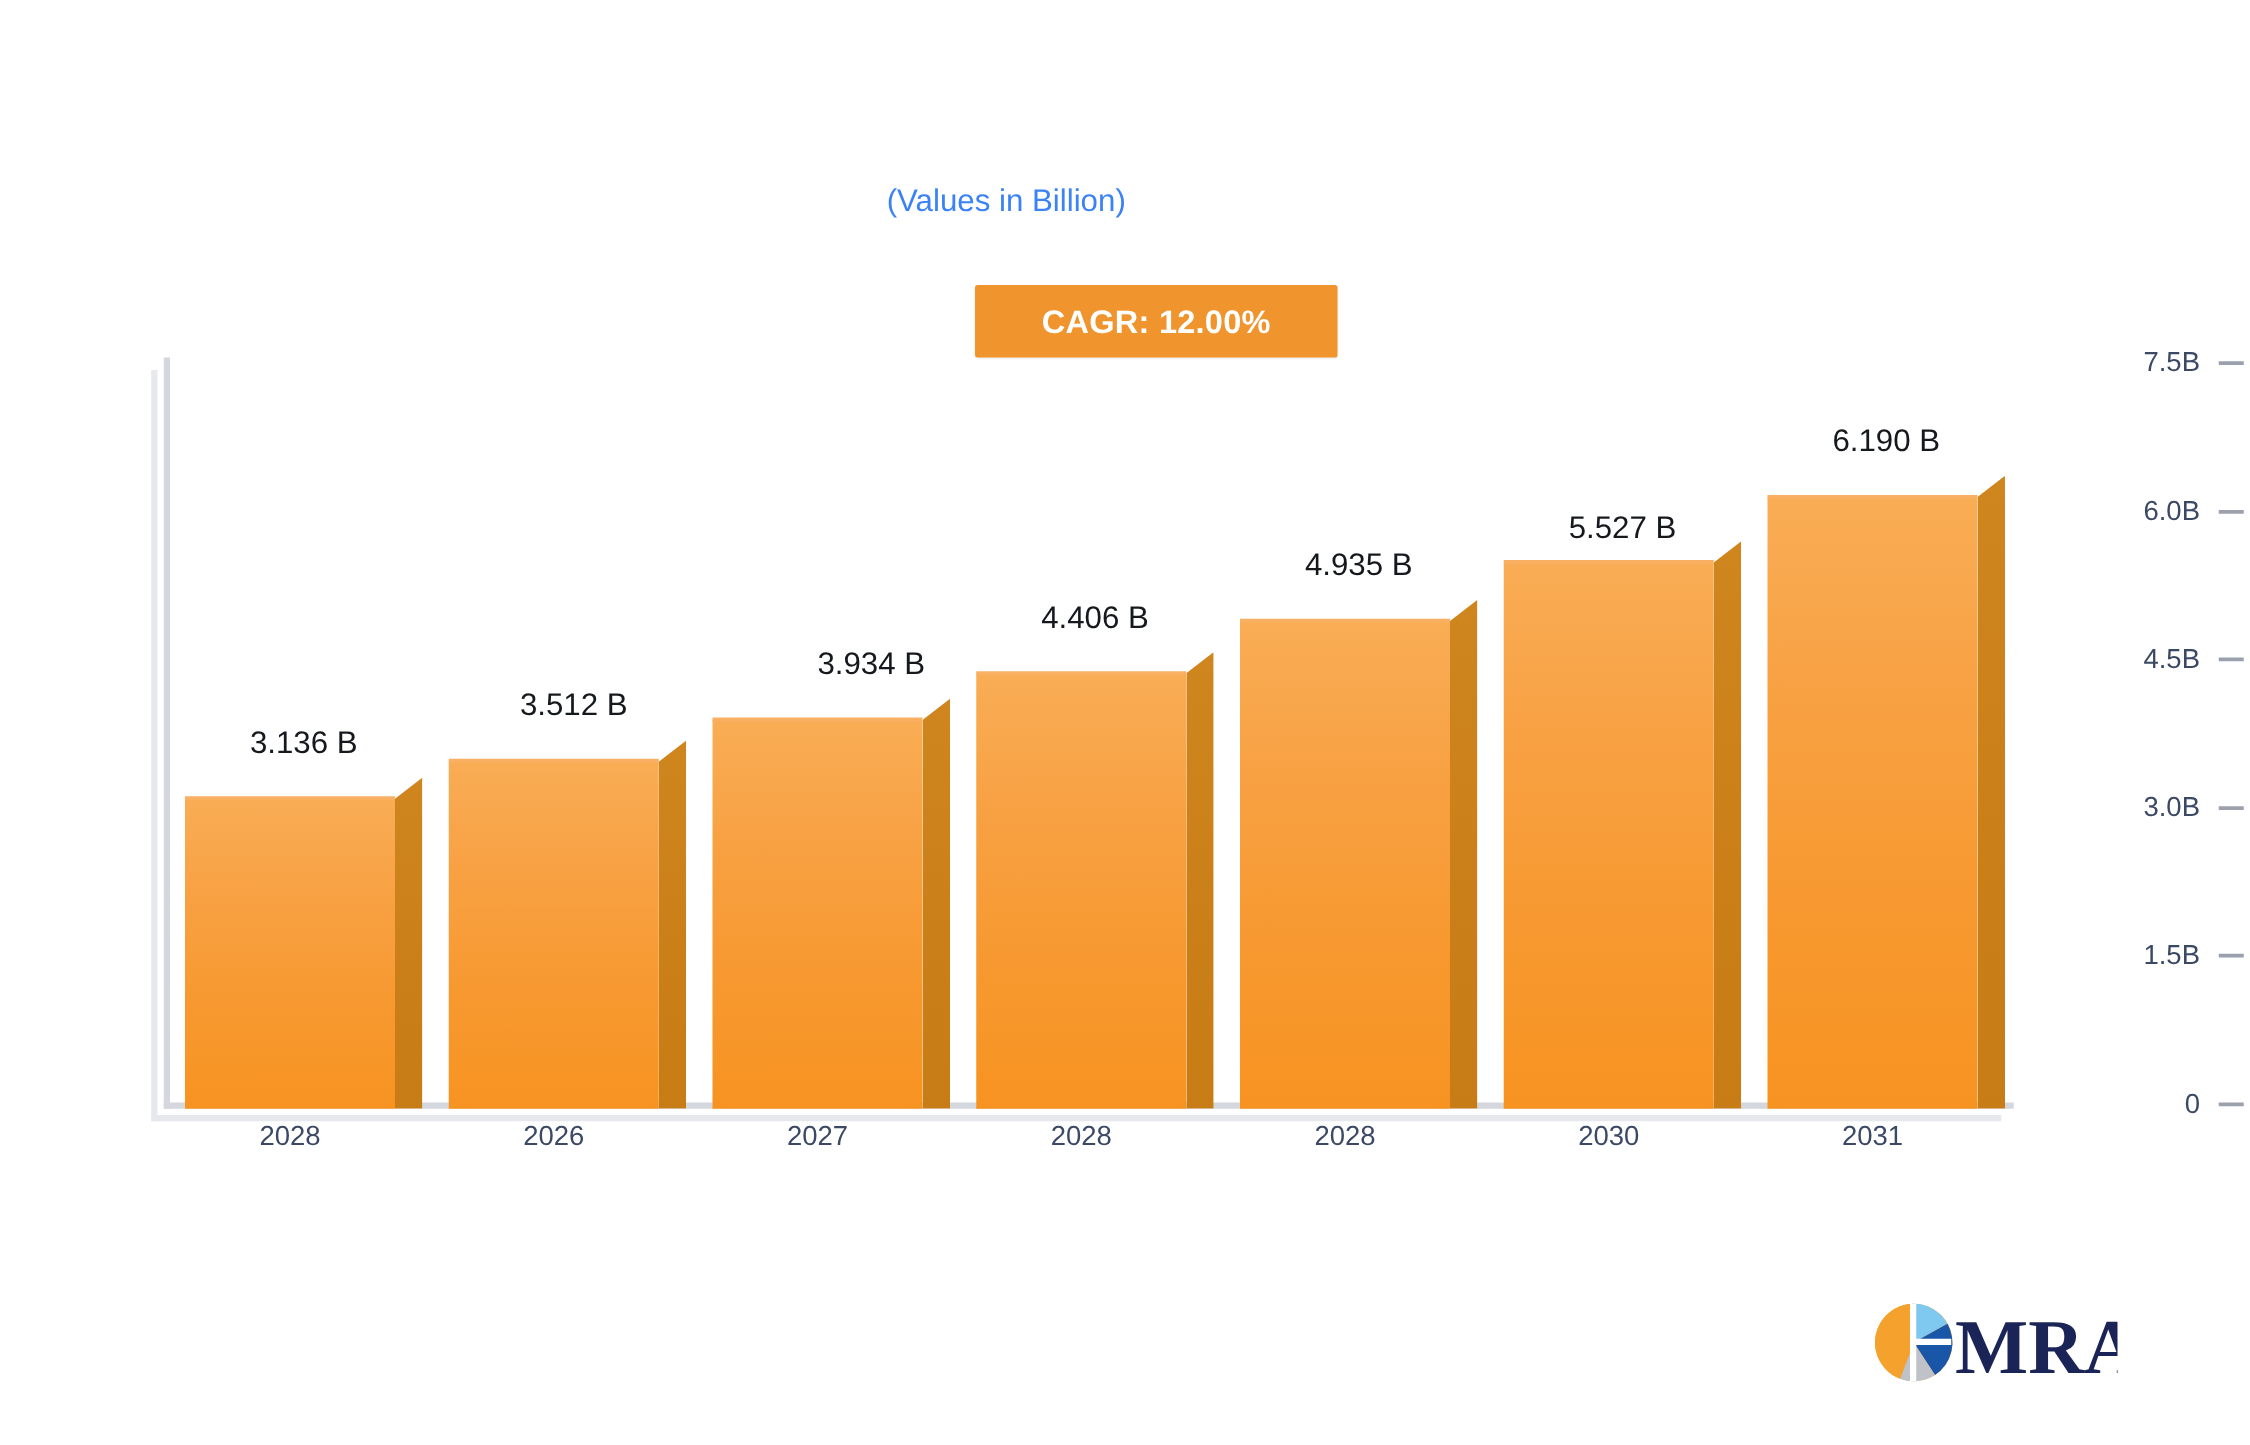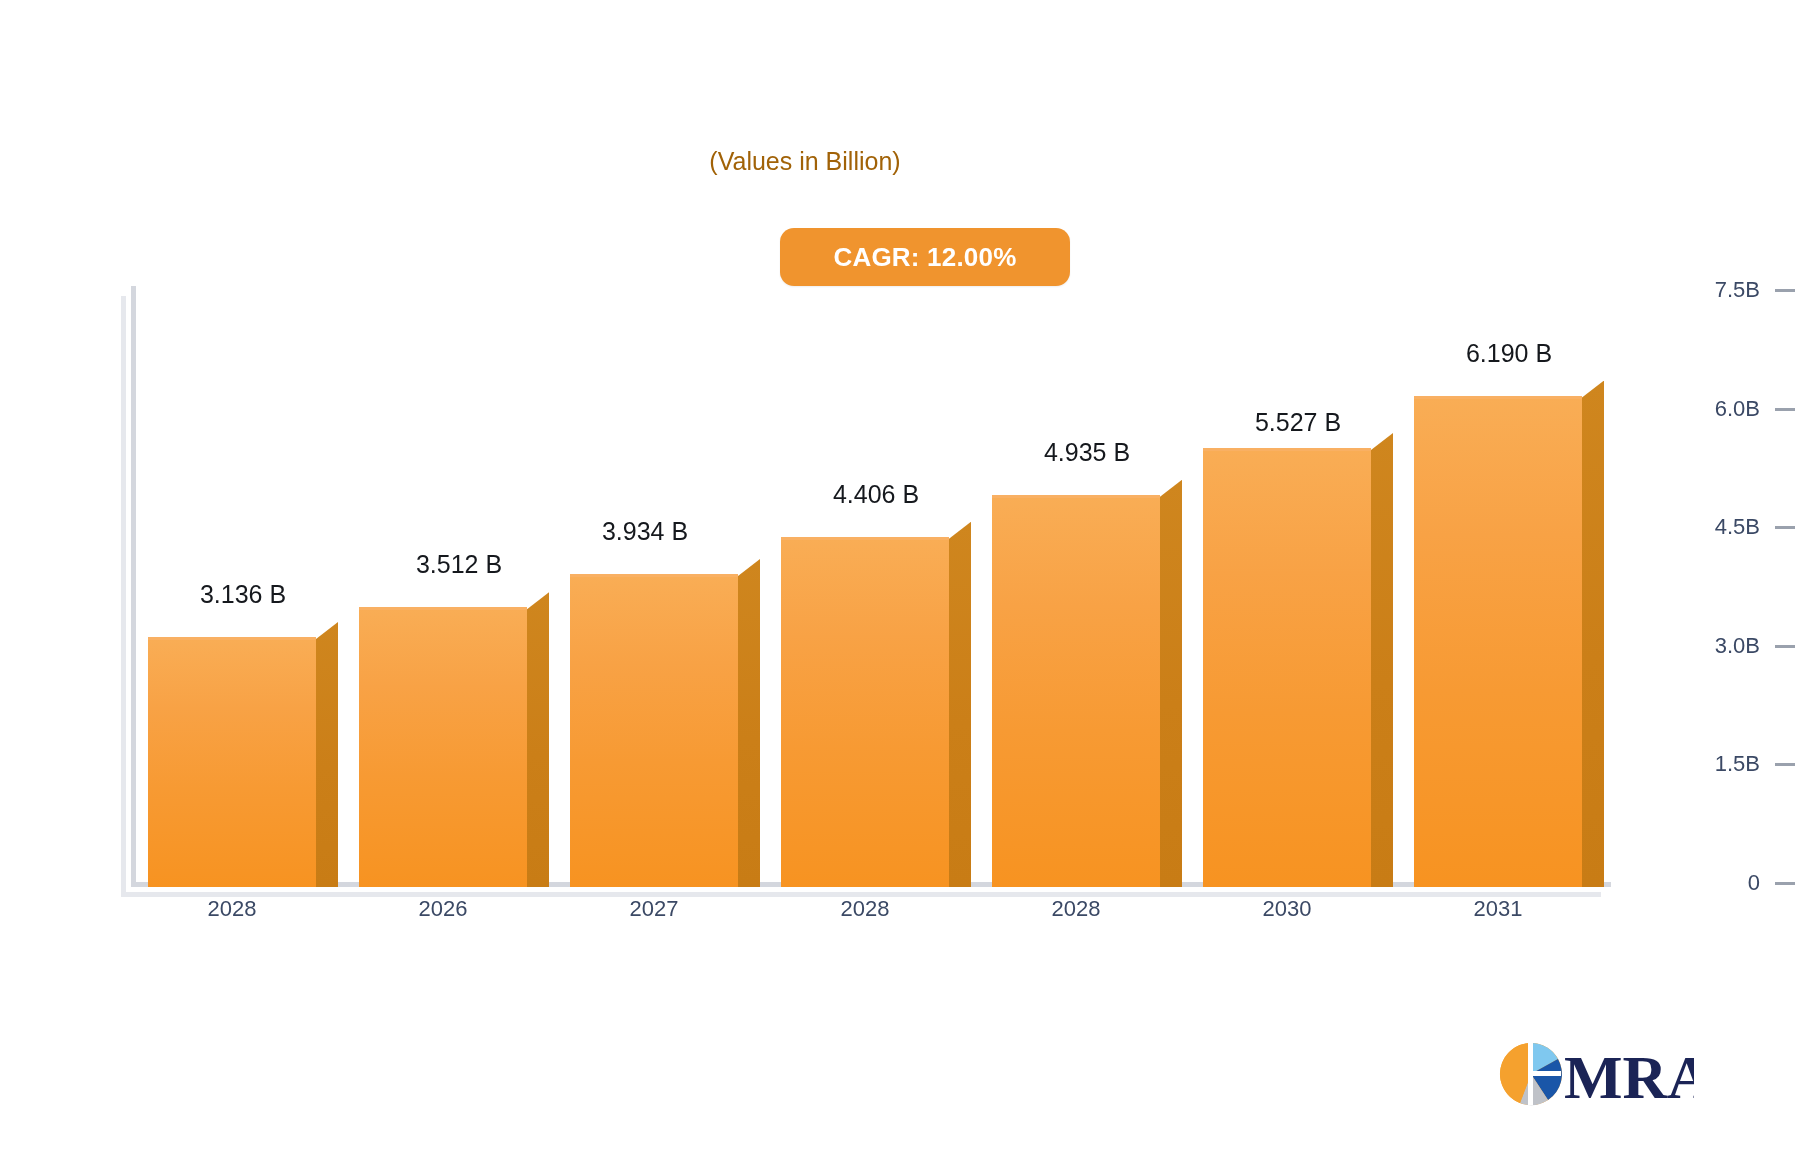--- a/index.html
+++ b/index.html
@@ -34,32 +34,32 @@
     white-space: nowrap;
   }
   #chart-subtitle {
     position: absolute;
     left: 0;
     top: 147px;
     width: 1610px;
     text-align: center;
     font-size: 25px;
     font-weight: normal;
-    color: #a16207;
+    color: #3b82f6;
     white-space: nowrap;
   }
 
   
   #cagr-badge {
     position: absolute;
     left: 780px;
     top: 228px;
     width: 290px;
     height: 58px;
-    border-radius: 14px;
+    border-radius: 2px;
     background: #f0942e;
     color: #ffffff;
     font-size: 26px;
     font-weight: bold;
     display: flex;
     align-items: center;
     justify-content: center;
     box-shadow: 0 1px 2px rgba(0,0,0,0.07);
     letter-spacing: 0.2px;
   }
@@ -244,21 +244,21 @@
           <div class="bar-side" style="left: 168px; height: 294.682px;"></div>
           <div class="bar-front" style="width: 168px; height: 277.682px;"></div>
           <div class="bar-top" style="left: 0px; top: 15px; width: 168px; height: 3px;"></div>
         </div>
         <div class="bar-value" style="left: 334px; top: 550.318px; width: 250px;">3.512 B</div>
         <div class="bar-group" style="left: 570px; top: 558.952px; width: 190px; height: 328.048px;">
           <div class="bar-side" style="left: 168px; height: 328.048px;"></div>
           <div class="bar-front" style="width: 168px; height: 311.048px;"></div>
           <div class="bar-top" style="left: 0px; top: 15px; width: 168px; height: 3px;"></div>
         </div>
-        <div class="bar-value" style="left: 520px; top: 516.952px; width: 250px;">3.934 B</div>
+        <div class="bar-value" style="left: 572px; top: 516.952px; width: 250px;">3.934 B</div>
         <div class="bar-group" style="left: 781px; top: 521.632px; width: 190px; height: 365.368px;">
           <div class="bar-side" style="left: 168px; height: 365.368px;"></div>
           <div class="bar-front" style="width: 168px; height: 348.368px;"></div>
           <div class="bar-top" style="left: 0px; top: 15px; width: 168px; height: 3px;"></div>
         </div>
         <div class="bar-value" style="left: 751px; top: 479.632px; width: 250px;">4.406 B</div>
         <div class="bar-group" style="left: 992px; top: 479.806px; width: 190px; height: 407.194px;">
           <div class="bar-side" style="left: 168px; height: 407.194px;"></div>
           <div class="bar-front" style="width: 168px; height: 390.194px;"></div>
           <div class="bar-top" style="left: 0px; top: 15px; width: 168px; height: 3px;"></div>

